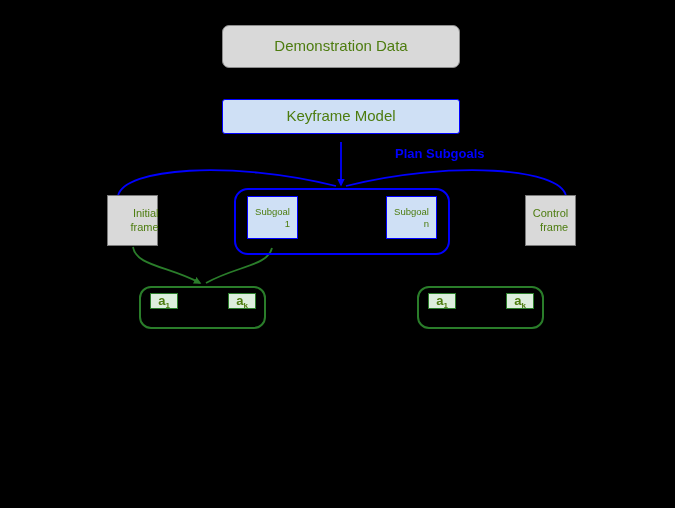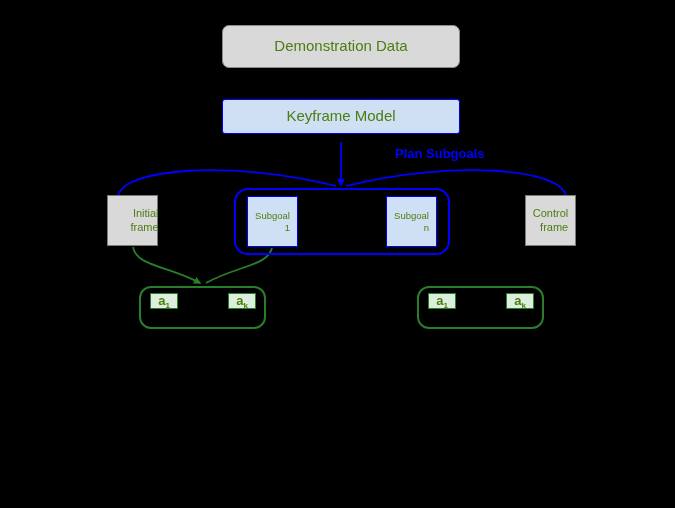--- a/index.html
+++ b/index.html
@@ -64,21 +64,21 @@
     position: absolute;
     left: 234px; top: 188px; width: 216px; height: 67px;
     border: 2.5px solid #0000ff;
     border-radius: 14px;
     box-sizing: border-box;
   }
   .subgoal-box {
     background: #cfe0f5;
     border: 1.5px solid #0000ff;
     font-size: 9.5px;
-    width: 51px; height: 51px;
+    width: 51px; height: 43px;
   }
   #subgoal-1 { left: 247px; top: 196px; }
   #subgoal-n { left: 386px; top: 196px; }
 
   
   .action-container {
     position: absolute;
     border: 2.5px solid #2a7d2a;
     border-radius: 12px;
     box-sizing: border-box;

